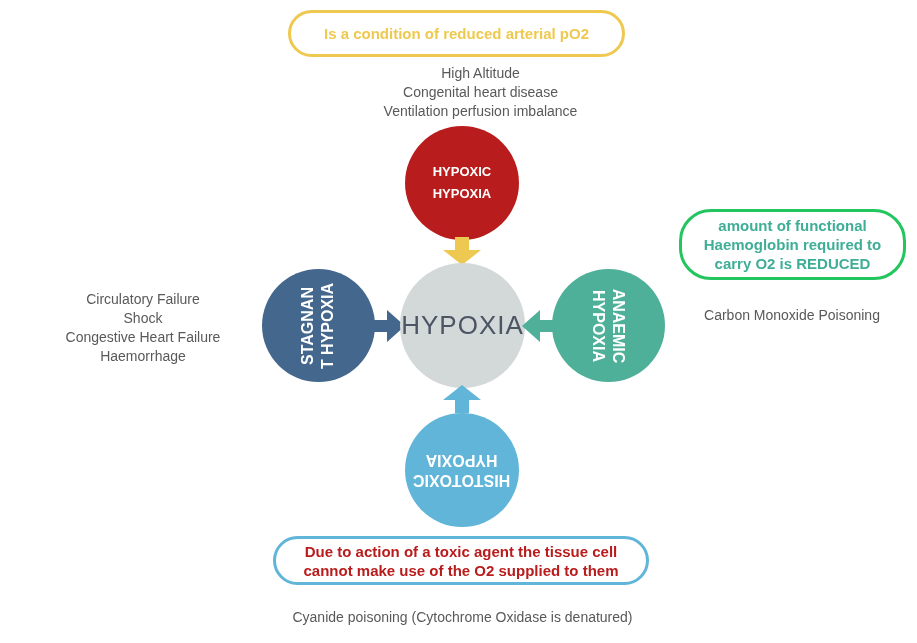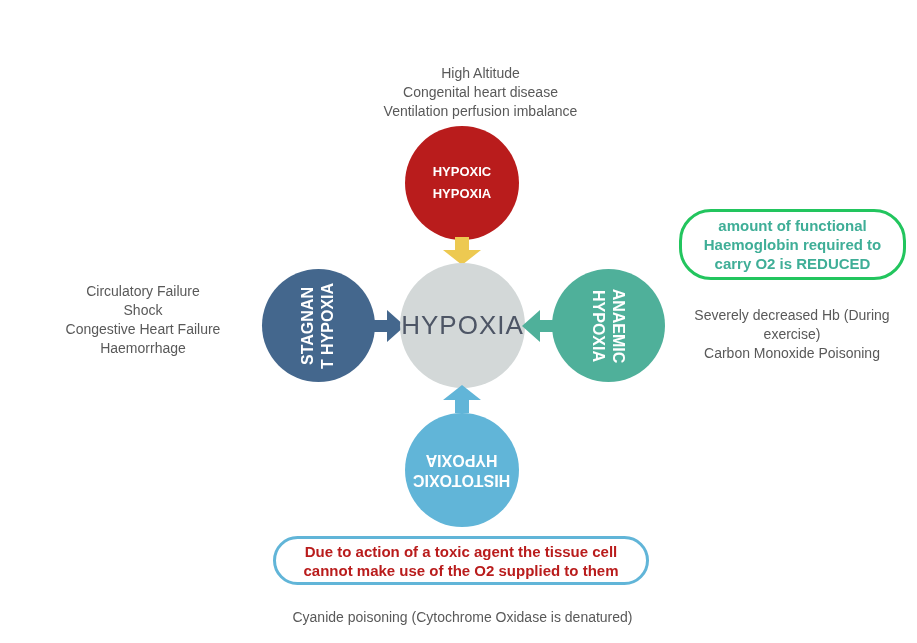--- a/index.html
+++ b/index.html
@@ -45,21 +45,21 @@
   }
   .notes {
     position: absolute;
     text-align: center;
     font-size: 14px;
     line-height: 19px;
     color: #595959;
   }
   .notes span { display: block; }
   .notes-top    { left: 328px; top: 64px;  width: 305px; }
-  .notes-left   { left: 33px;  top: 282px; width: 220px; }
+  .notes-left   { left: 33px;  top: 290px; width: 220px; }
   .notes-right  { left: 672px; top: 306px; width: 240px; }
   .notes-bottom { left: 280px; top: 608px; width: 365px; }
 
   .circle {
     position: absolute;
     border-radius: 50%;
     display: flex;
     align-items: center;
     justify-content: center;
     text-align: center;
@@ -96,20 +96,23 @@
   .arrow-down  { left: 443px; top: 237px; }
   .arrow-up    { left: 443px; top: 385px; }
   .arrow-right { left: 372px; top: 310px; }
   .arrow-left  { left: 522px; top: 310px; }
 </style>
 </head>
 <body>
 
 <div class="canvas">
 
+  <div class="callout callout-top">
+    <span>Is a condition of reduced arterial pO2</span>
+  </div>
   <div class="notes notes-top">
     <span>High Altitude</span>
     <span>Congenital heart disease</span>
     <span>Ventilation perfusion imbalance</span>
   </div>
   <div class="circle circle-hypoxic">
     <div class="label">
       <span>HYPOXIC</span>
       <span>HYPOXIA</span>
     </div>
@@ -135,21 +138,20 @@
   </svg>
 
   <div class="circle circle-center">
     <span>HYPOXIA</span>
   </div>
 
   <div class="callout callout-right">
     <span>amount of functional Haemoglobin required to carry O2 is REDUCED</span>
   </div>
   <div class="notes notes-right">
-    <span>Severely decreased Hb (During exercise)</span>
     <span>Carbon Monoxide Poisoning</span>
   </div>
   <div class="circle circle-anaemic">
     <div class="label">
       <span>ANAEMIC</span>
       <span>HYPOXIA</span>
     </div>
   </div>
   <svg class="arrow arrow-left" width="33" height="32">
     <polygon points="33,10 18,10 18,0 0,16 18,32 18,22 33,22" fill="#4FB09A"></polygon>

